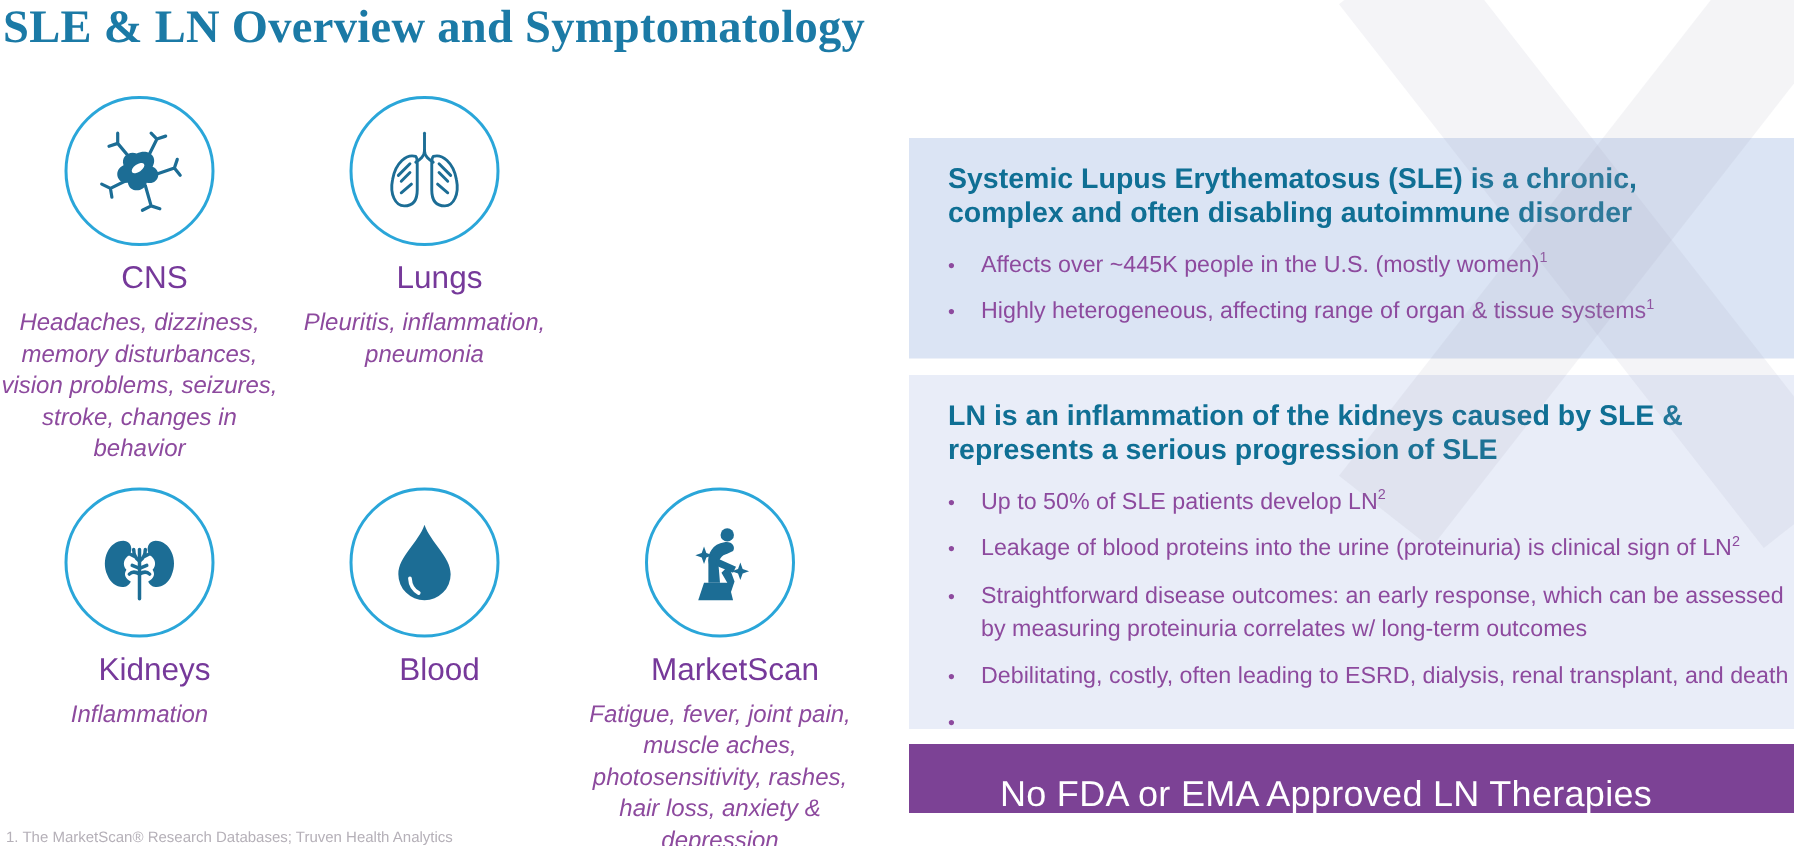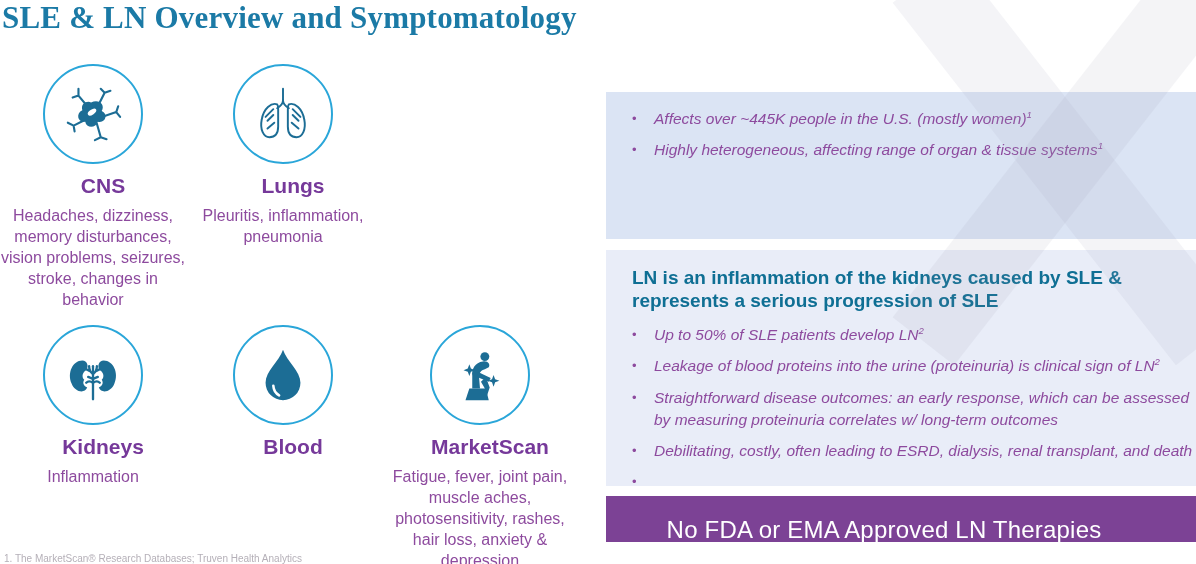--- a/index.html
+++ b/index.html
@@ -57,26 +57,27 @@
   .organ-circle{
     width:100px;height:100px;margin:0 auto;
     border:2.5px solid var(--circle-stroke);
     border-radius:50%;
     display:flex;align-items:center;justify-content:center;
     background:#fff;
   }
   .organ-circle svg{width:62px;height:62px;}
   .organ-label{
     margin-top:10px;
-    font-size:21px;font-weight:bold;color:var(--label-purple);margin-left:20px;
+    font-size:21px;font-weight:normal;color:var(--label-purple);margin-left:20px;
   }
   .organ-desc{
     margin:7px auto 0;
     font-size:16px;line-height:1.32;color:var(--body-purple);
     max-width:196px;
+    font-style:italic;
   }
   
   .right-panel{position:absolute;left:606px;top:0;width:616px;z-index:2;}
   .info-box{position:absolute;left:0;width:616px;padding:16px 18px 12px 26px;}
   .info-box.sle{top:92px;height:147px;background:var(--box1-bg);}
   .info-box.ln{top:250px;height:236px;background:var(--box2-bg);}
   .box-heading{
     font-size:19px;font-weight:bold;line-height:1.22;
     color:var(--heading-teal);
     max-width:528px;
@@ -85,21 +86,21 @@
   ul.bullets{list-style:none;}
   ul.bullets li{
     display:flex;align-items:flex-start;
     font-size:15.5px;line-height:1.42;color:var(--body-purple);
     margin-bottom:9px;
   }
   ul.bullets .dot{
     flex:0 0 auto;width:22px;text-align:left;
     font-size:13px;line-height:1.7;color:var(--body-purple);
   }
-  ul.bullets .btxt{max-width:560px;font-style:italic;}
+  ul.bullets .btxt{max-width:560px;}
   ul.bullets sup{font-size:0.62em;vertical-align:super;line-height:0;}
   .banner{
     position:absolute;left:0;top:496px;width:616px;height:46px;
     background:var(--banner-purple);
     display:flex;align-items:center;justify-content:center;
   }
   .banner-label{
     color:#ffffff;font-size:24px;letter-spacing:0.2px;
     transform:translateX(-30px);
     margin-top:22px;
@@ -199,20 +200,21 @@
         </svg>
       </div>
       <div class="organ-label">MarketScan</div>
       <div class="organ-desc">Fatigue, fever, joint pain, muscle aches, photosensitivity, rashes, hair loss, anxiety &amp; depression</div>
     </div>
   </div>
 
 <div class="right-panel">
 
   <div class="info-box sle">
+    <div class="box-heading">Systemic Lupus Erythematosus (SLE) is a chronic, complex and often disabling autoimmune disorder</div>
     <ul class="bullets">
         <li>
           <span class="dot">•</span>
           <span class="btxt">Affects over ~445K people in the U.S. (mostly women)<sup>1</sup></span>
         </li>
         <li>
           <span class="dot">•</span>
           <span class="btxt">Highly heterogeneous, affecting range of organ &amp; tissue systems<sup>1</sup></span>
         </li>
       </ul>

